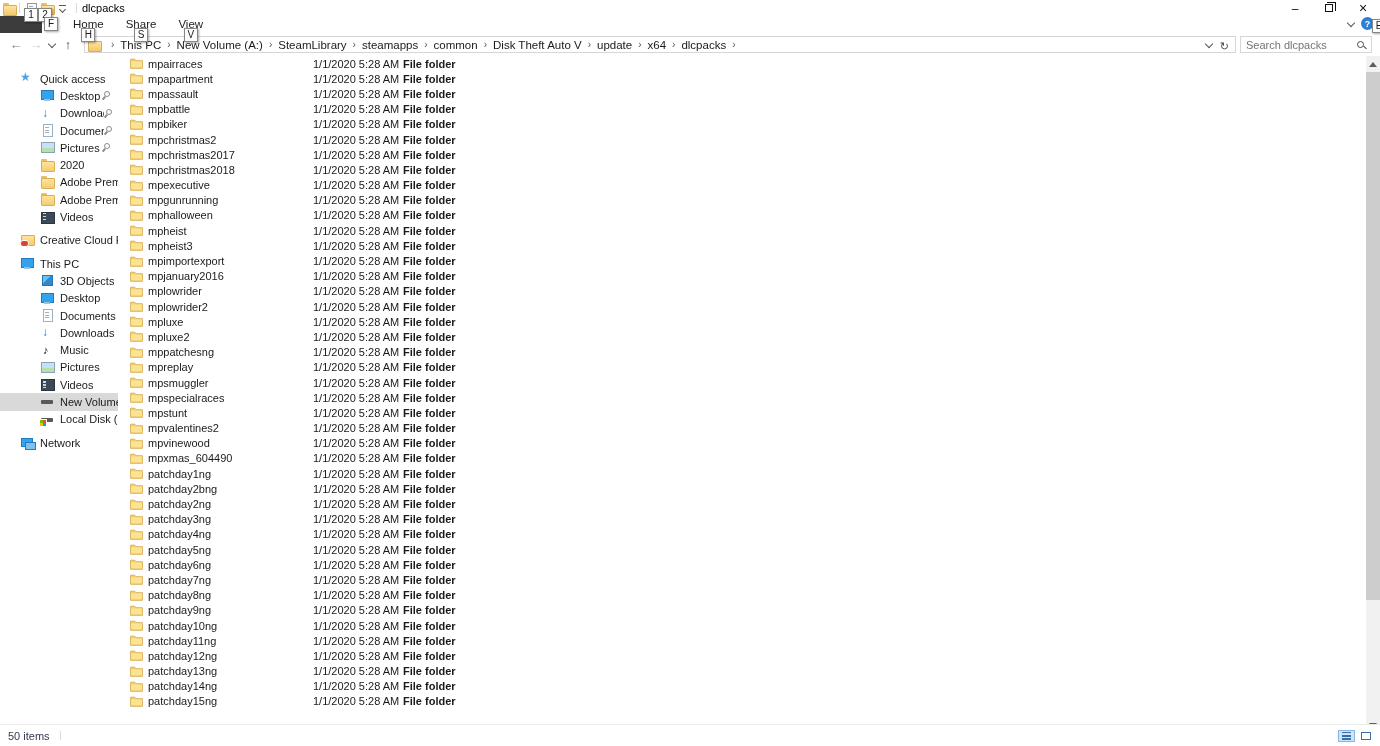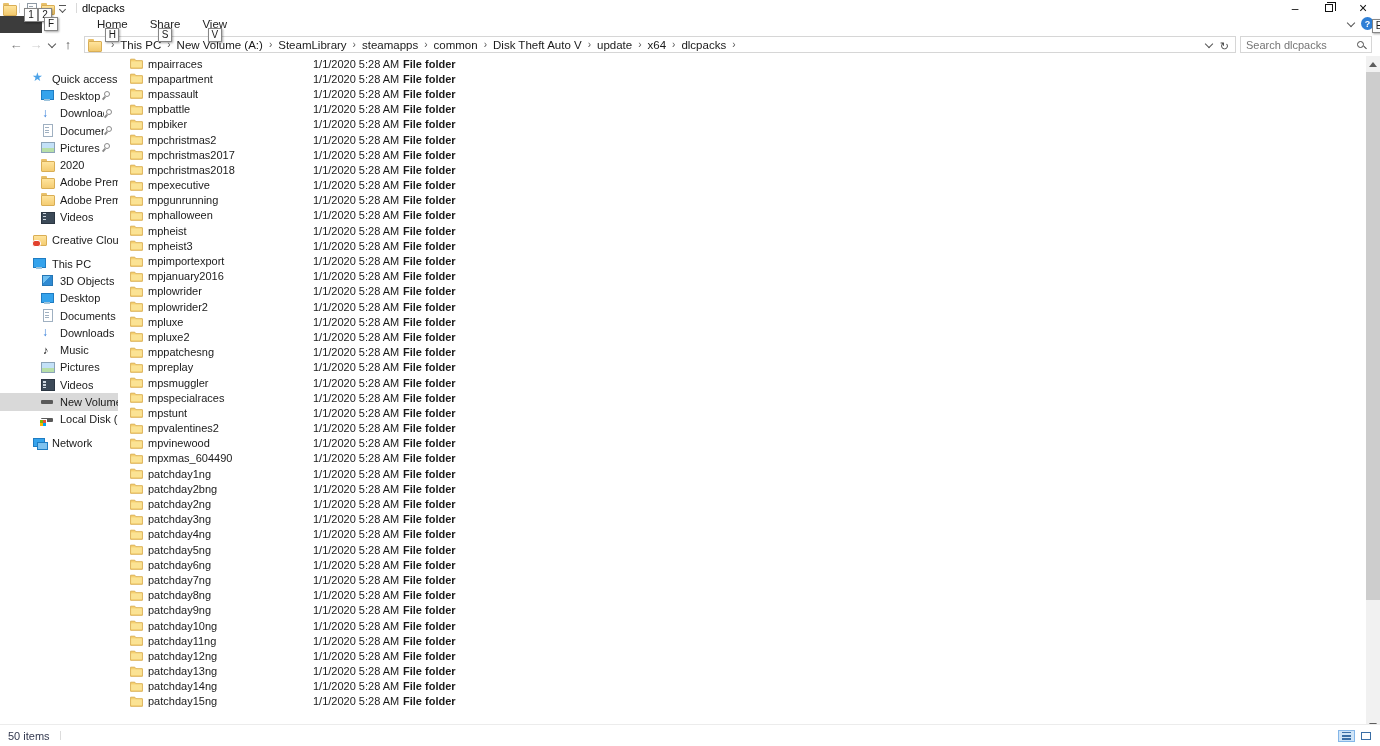--- a/index.html
+++ b/index.html
@@ -39,21 +39,21 @@
   .winbtn { width:34px; height:16px; display:flex; align-items:center; justify-content:center; color:#111; }
   .glyph-min::before { content:"–"; font-size:12px; line-height:6px; }
   .glyph-restore { width:8px; height:8px; border:1px solid #111; position:relative; }
   .glyph-restore::before { content:""; position:absolute; left:1px; top:-3px; width:8px; height:8px;
     border:1px solid #111; border-left:none; border-bottom:none; }
   .glyph-close::before { content:"×"; font-size:14px; }
 
   
   #tabsrow { position:absolute; left:0; top:16px; width:100%; height:17px; background:#fff; }
   #file-btn { position:absolute; left:0; top:0; width:42px; height:17px; background:#3c3c3c; }
-  #tabs { position:absolute; left:46px; top:0; display:flex; height:17px;padding-left:40px; }
+  #tabs { position:absolute; left:62px; top:0; display:flex; height:17px; }
   .tab { position:relative; padding:2px 11px 0; font-size:11.5px; color:#222; }
   .tab .keytip { top:12px; left:50%; transform:translateX(-50%); }
   #ribbon-right { position:absolute; right:6px; top:1px; display:flex; align-items:center; gap:7px; }
   .chev-down { width:6px; height:6px; border-right:1.3px solid #555; border-bottom:1.3px solid #555;
     transform:rotate(45deg); margin-top:-2px; }
   .help-circle { width:13px; height:13px; border-radius:50%; background:#2f7fd6; color:#fff;
     font-size:9px; font-weight:bold; display:flex; align-items:center; justify-content:center; }
 
   
   #navrow { position:absolute; left:0; top:33px; width:100%; height:23px; background:#fff;
@@ -84,21 +84,21 @@
   .search-glyph::after { content:""; position:absolute; width:4px; height:1.3px; background:#4a4a4a;
     right:-3.6px; bottom:-1.2px; transform:rotate(45deg); }
 
   
   #main { position:absolute; left:0; top:56px; right:0; bottom:13px; background:#fff; }
 
   
   #sidebar { position:absolute; left:0; top:0; bottom:0; width:118px; padding-top:14px;
     overflow:hidden; }
   .nav-item { height:17.3px; display:flex; align-items:center; font-size:11px; white-space:nowrap; }
-  .nav-item.lvl0 { padding-left:32px; }
+  .nav-item.lvl0 { padding-left:20px; }
   .nav-item.lvl1 { padding-left:40px; }
   .nav-item.gap { margin-top:6px; }
   .nav-item.selected { background:#d9d9d9; }
   .nav-label { overflow:hidden; }
   .tree-icon { display:inline-block; width:15px; height:13px; position:relative; flex:none; margin-right:5px; }
   .i-star::before { content:"★"; position:absolute; left:0; top:-1px; font-size:12px; color:#4da3e8; line-height:13px;}
   .i-desktop::before, .i-pc::before { content:""; position:absolute; left:1px; top:1px; width:11px; height:8px;
     background:#35a3ec; border:1px solid #1f7cc2; }
   .i-desktop::after, .i-pc::after { content:""; position:absolute; left:4px; top:10px; width:6px; height:2px; background:#9cc3dc; }
   .i-downloads::before { content:"↓"; position:absolute; left:2px; top:-1px; font-size:12px; font-weight:bold; color:#2f7bd9; line-height:14px;}

